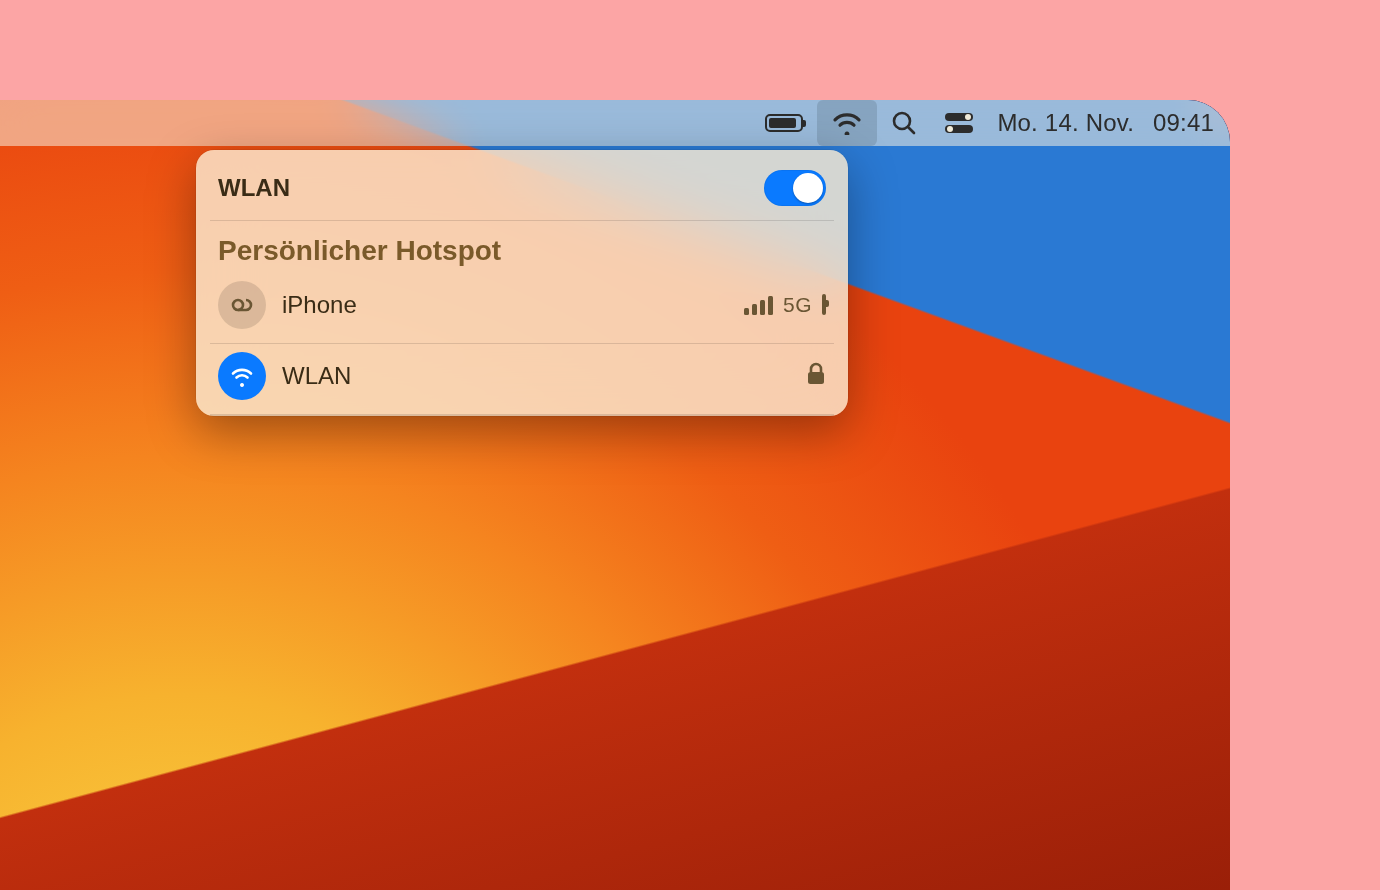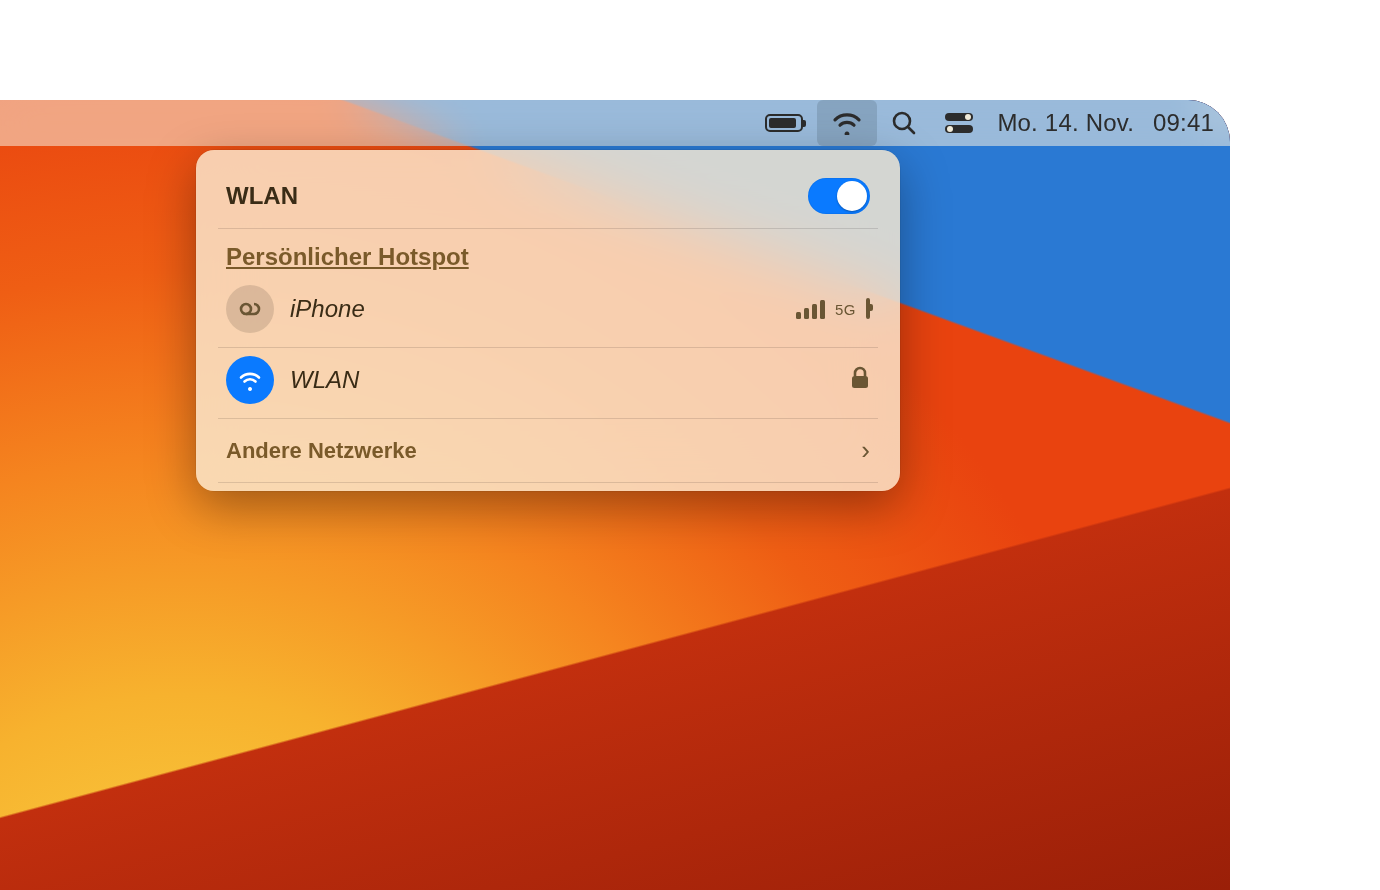--- a/index.html
+++ b/index.html
@@ -3,21 +3,21 @@
 <meta charset="utf-8">
 <style>
   * { box-sizing: border-box; margin: 0; padding: 0; }
   html, body { width: 1380px; height: 890px; overflow: hidden; font-family: -apple-system, "Helvetica Neue", Helvetica, Arial, sans-serif; }
   body { background: #000; position: relative; }
 
   
   .bezel {
     position: absolute;
     inset: 0;
-    background: #ffffff;
+    background: #fca5a5;
   }
   .screen {
     position: absolute;
     left: 0;
     top: 100px;
     width: 1230px;
     height: 790px;
     border-top-right-radius: 42px;
     overflow: hidden;
     background: #222;
@@ -63,74 +63,72 @@
     padding-left: 10px;
     letter-spacing: 0.2px;
   }
   .menubar .datetime .time { margin-left: 12px; }
 
   
   .panel {
     position: absolute;
     top: 50px;
     left: 196px;
-    width: 704px;
+    width: 652px;
     background: rgba(250, 234, 210, 0.82);
     border-radius: 18px;
     box-shadow: 0 16px 48px rgba(0,0,0,0.35), 0 0 0 0.5px rgba(0,0,0,0.12);
-    padding: 8px;
+    padding: 0;
     backdrop-filter: blur(30px);
     color: #3a2c16;
   }
   .panel .divider {
     height: 1px;
     background: rgba(0,0,0,0.12);
     margin: 0 14px;
   }
 
   .panel .title {
     font-weight: 700;
     font-size: 24px;
     padding: 20px 22px 14px;
     display: flex;
     align-items: center;
     justify-content: space-between;
   }
 
   .panel .section-label {
     font-weight: 700;
-    font-size: 24px;
+    font-size: 28px;
     color: #7a5a2a;
     padding: 14px 22px 6px;
-    text-decoration: underline;
   }
 
   .net-row {
     display: flex;
     align-items: center;
     gap: 16px;
     padding: 8px 22px 14px;
   }
   .net-row .name {
     font-size: 24px;
     flex: 1;
-    font-style: italic;
   }
   .net-row .badge {
     width: 48px; height: 48px;
     border-radius: 50%;
     display: inline-flex;
     align-items: center;
     justify-content: center;
   }
   .net-row .badge.hotspot { background: rgba(0,0,0,0.12); }
   .net-row .badge.wifi    { background: #0a7aff; }
 
   .status-icons { display: inline-flex; align-items: center; gap: 10px; color: #6a5634; }
-  .fiveg { font-size: 15px; font-weight: 500; color: #6a5634; letter-spacing: 0.5px; }
+  .fiveg { font-size: 21px; font-weight: 500; color: #6a5634; letter-spacing: 0.5px; }
 
   .other-row, .settings-row {
     display: flex;
     align-items: center;
     justify-content: space-between;
     font-size: 22px;
     font-weight: 700;
     color: #7a5a2a;
     padding: 16px 22px;
   }
@@ -287,23 +285,19 @@
         <span class="lock">
           <svg width="20" height="24" viewBox="0 0 20 24">
             <rect x="2" y="10" width="16" height="12" rx="2.5" fill="#6a5634"></rect>
             <path d="M5 10 v-3 a5 5 0 0 1 10 0 v3" stroke="#6a5634" stroke-width="2.6" fill="none"></path>
           </svg>
         </span>
       </div>
 
       <div class="divider"></div>
 
-      <div class="other-row">
-        <span>Andere Netzwerke</span>
-        <span class="chevron">›</span>
-      </div>
 
       <div class="divider"></div>
 
 
     </div>
   </div>
 </div>
 
 </body></html>

